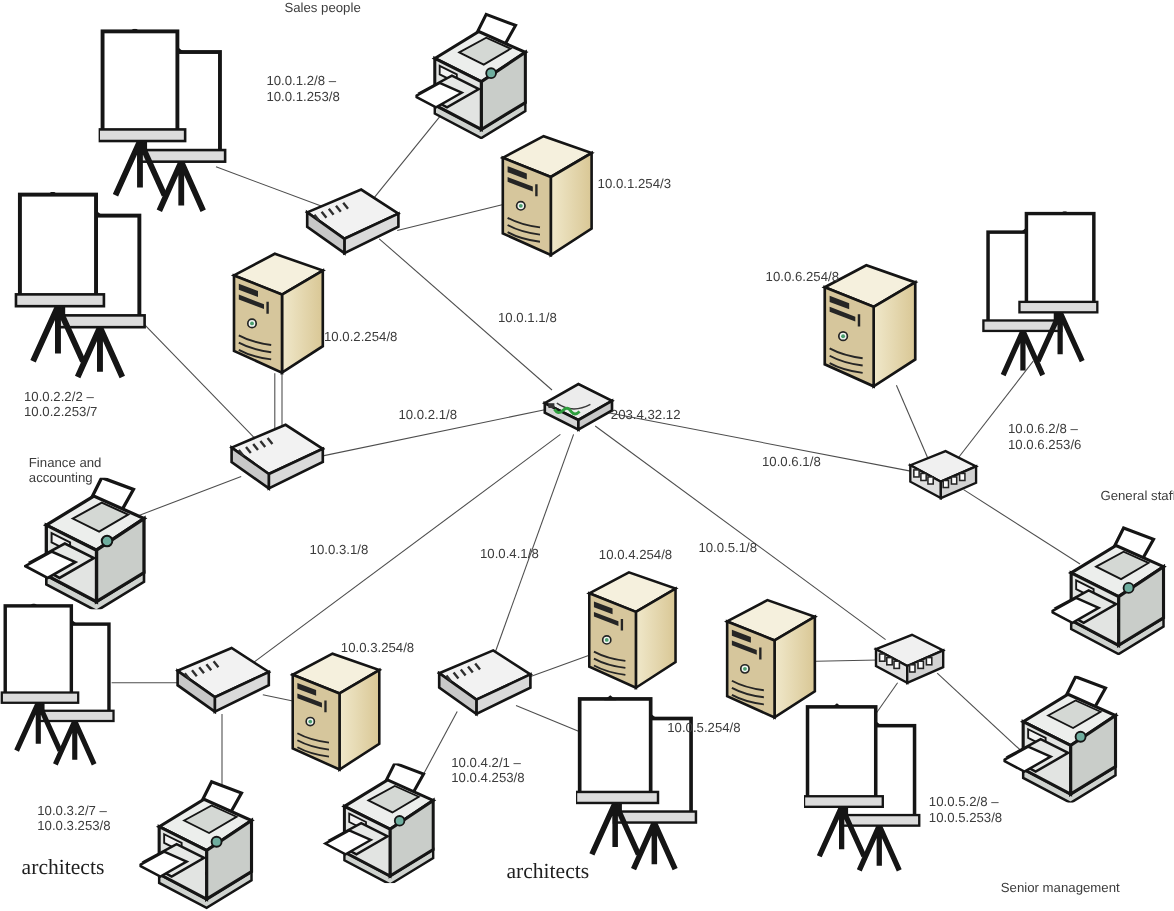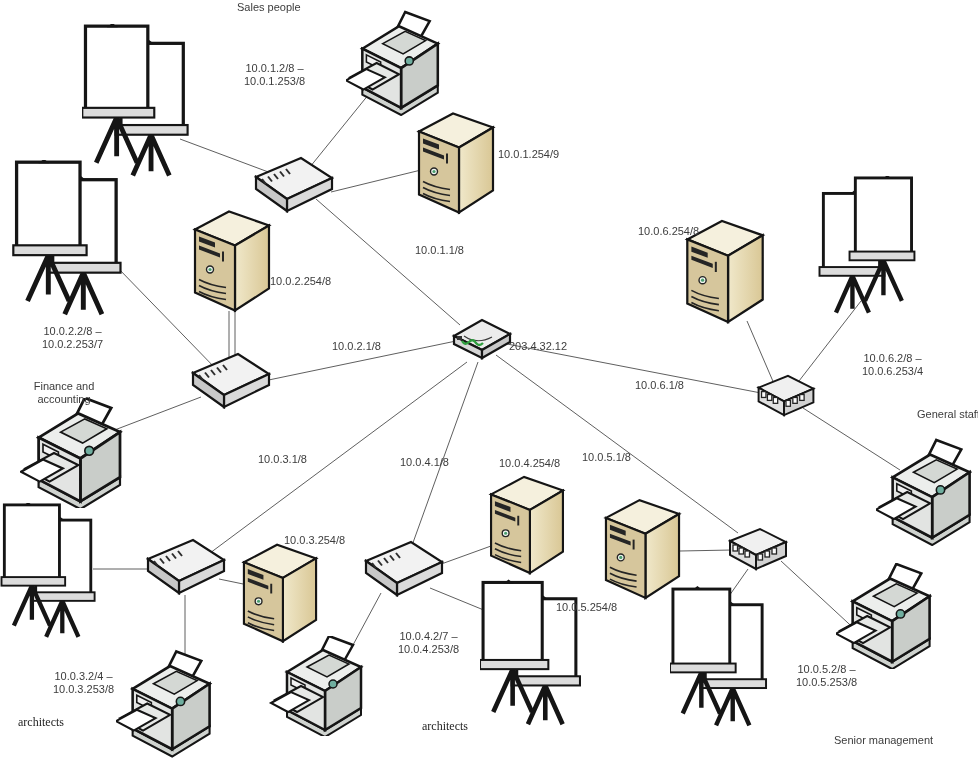--- a/index.html
+++ b/index.html
@@ -1,22 +1,22 @@
 <!DOCTYPE html>
 <html><head>
 <meta charset="utf-8">
 <style>
   html,body{margin:0;padding:0;background:#fff;}
   #canvas{
     position:relative;width:978px;height:759px;background:#ffffff;overflow:hidden;
     font-family:"Liberation Sans","DejaVu Sans",sans-serif;color:#3c3c3c;border-radius:12px;
   }
   .lbl{position:absolute;font-size:11px;line-height:12.5px;white-space:nowrap;color:#3c3c3c;}
-  .lbl.center{text-align:center;white-space:normal;}
-  .lbl.serif{font-family:"Liberation Serif","DejaVu Serif",serif;font-size:12px;color:#1f1f1f;}
+  .lbl.center{white-space:normal;}
+  .lbl.serif{font-family:"Liberation Serif","DejaVu Serif",serif;font-size:18px;color:#1f1f1f;}
   .range span{display:block;}
   .dev{position:absolute;}
   #wires{position:absolute;left:0;top:0;z-index:0;}
   .dev{z-index:2;}
   .lbl{z-index:3;}
   .mirror{transform:scaleX(-1);}
 </style>
 </head>
 <body>
 
@@ -211,58 +211,58 @@
     </svg>
   <svg class="dev" style="left:876px;top:438px" width="104" height="108">
       <use href="#sym-printer"></use>
     </svg>
 
   <div class="lbl" style="left:237px;top:1px">Sales people</div>
   <div class="lbl center range" style="left:222px;top:62px;width:105px">
     <span>10.0.1.2/8 –</span>
     <span>10.0.1.253/8</span>
   </div>
-  <div class="lbl" style="left:498px;top:148px">10.0.1.254/9</div>
-  <div class="lbl" style="left:415px;top:244px">10.0.1.1/8</div>
+  <div class="lbl" style="left:498px;top:148px">10.0.1.254/3</div>
+  <div class="lbl" style="left:415px;top:259px">10.0.1.1/8</div>
 
   <div class="lbl center" style="left:24px;top:380px;width:80px">Finance and accounting</div>
   <div class="lbl center range" style="left:20px;top:325px;width:105px">
-    <span>10.0.2.2/8 –</span>
+    <span>10.0.2.2/2 –</span>
     <span>10.0.2.253/7</span>
   </div>
   <div class="lbl" style="left:270px;top:275px">10.0.2.254/8</div>
   <div class="lbl" style="left:332px;top:340px">10.0.2.1/8</div>
 
   <div class="lbl serif" style="left:18px;top:716px">architects</div>
   <div class="lbl center range" style="left:31px;top:670px;width:105px">
-    <span>10.0.3.2/4 –</span>
+    <span>10.0.3.2/7 –</span>
     <span>10.0.3.253/8</span>
   </div>
   <div class="lbl" style="left:284px;top:534px">10.0.3.254/8</div>
   <div class="lbl" style="left:258px;top:453px">10.0.3.1/8</div>
 
   <div class="lbl serif" style="left:422px;top:720px">architects</div>
   <div class="lbl center range" style="left:376px;top:630px;width:105px">
-    <span>10.0.4.2/7 –</span>
+    <span>10.0.4.2/1 –</span>
     <span>10.0.4.253/8</span>
   </div>
   <div class="lbl" style="left:499px;top:457px">10.0.4.254/8</div>
   <div class="lbl" style="left:400px;top:456px">10.0.4.1/8</div>
 
   <div class="lbl" style="left:834px;top:734px">Senior management</div>
   <div class="lbl center range" style="left:774px;top:663px;width:105px">
     <span>10.0.5.2/8 –</span>
     <span>10.0.5.253/8</span>
   </div>
   <div class="lbl" style="left:556px;top:601px">10.0.5.254/8</div>
   <div class="lbl" style="left:582px;top:451px">10.0.5.1/8</div>
 
   <div class="lbl" style="left:917px;top:408px">General staff</div>
   <div class="lbl center range" style="left:840px;top:352px;width:105px">
     <span>10.0.6.2/8 –</span>
-    <span>10.0.6.253/4</span>
+    <span>10.0.6.253/6</span>
   </div>
   <div class="lbl" style="left:638px;top:225px">10.0.6.254/8</div>
   <div class="lbl" style="left:635px;top:379px">10.0.6.1/8</div>
 
   <div class="lbl" style="left:509px;top:340px">203.4.32.12</div>
 
 </div>
 
 </body></html>

